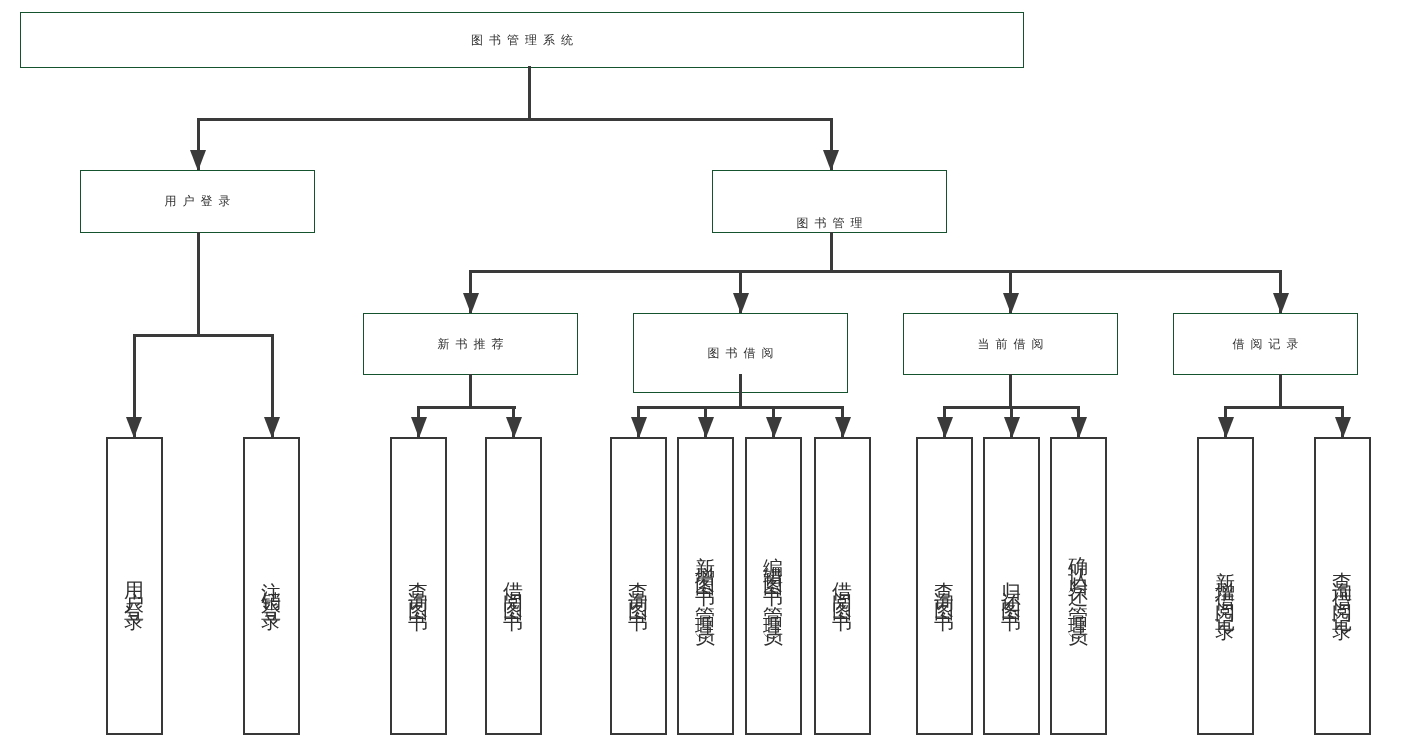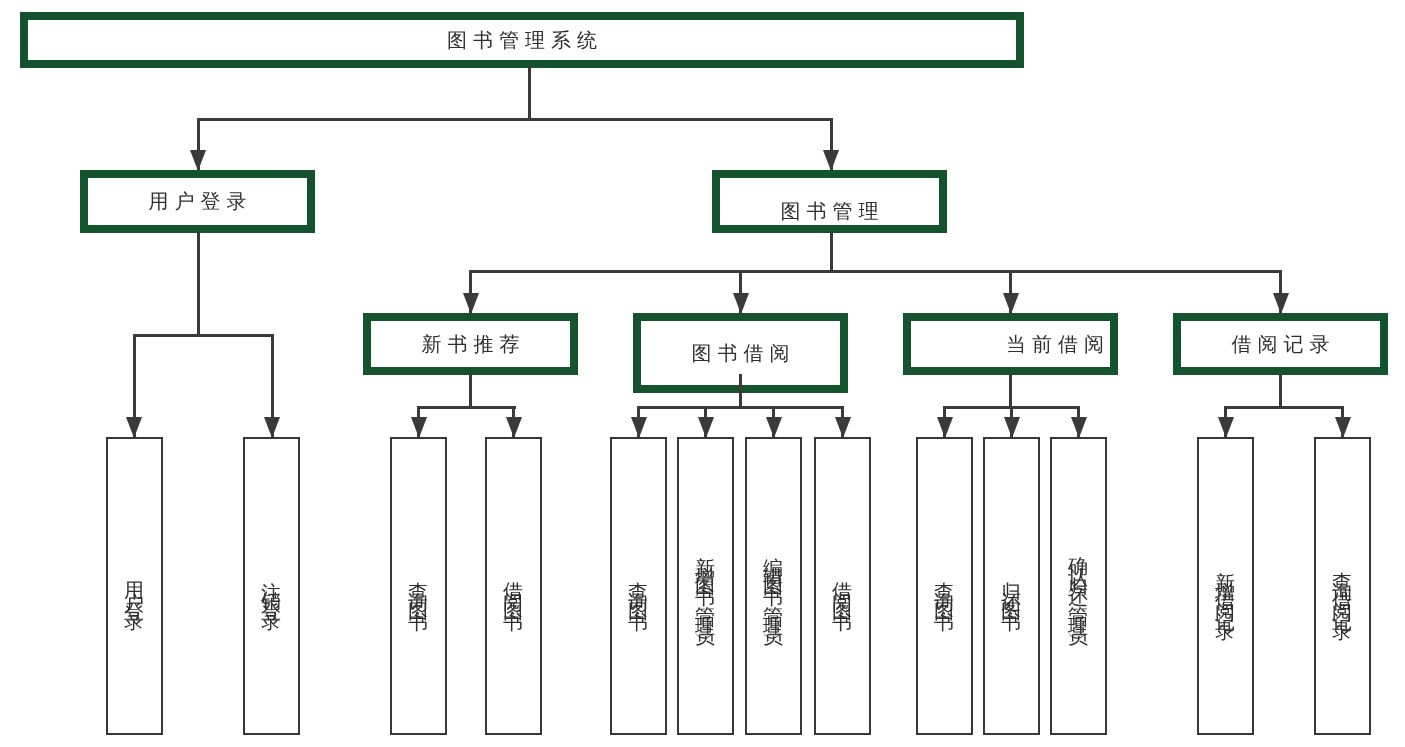--- a/index.html
+++ b/index.html
@@ -7,24 +7,24 @@
     position:relative;
     width:1405px;height:747px;
     background:#ffffff;
     font-family:"Liberation Sans","DejaVu Sans",sans-serif;
     overflow:hidden;
   }
   
   .node{
     position:absolute;
     box-sizing:border-box;
-    border:8px solid #14532d;
+    border:1px solid #14532d;
     background:#ffffff;
     display:flex;align-items:center;justify-content:center;
-    font-size:20px;letter-spacing:6px;text-indent:6px;
+    font-size:12px;letter-spacing:6px;text-indent:6px;
     color:#2f2f2f;
   }
   
   .leaf{
     position:absolute;
     top:437px;width:57px;height:298px;
     box-sizing:border-box;
     border:2.5px solid #383838;
     background:#ffffff;
     display:flex;align-items:center;justify-content:center;
@@ -87,24 +87,24 @@
   <div class="arrow" style="left:740.5px;top:270px;height:43px;"></div>
   <div class="arrow" style="left:1010.5px;top:270px;height:43px;"></div>
   <div class="arrow" style="left:1280.5px;top:270px;height:43px;"></div>
 
   <div class="node" style="left:363px;top:313px;width:215px;height:62px;">
     <span>新书推荐</span>
   </div>
   <div class="node" style="left:633px;top:313px;width:215px;height:80px;">
     <span>图书借阅</span>
   </div>
-  <div class="node" style="left:903px;top:313px;width:215px;height:62px;justify-content:flex-end;">
+  <div class="node" style="left:903px;top:313px;width:215px;height:62px;">
     <span>当前借阅</span>
   </div>
-  <div class="node" style="left:1173px;top:313px;width:215px;height:62px;">
+  <div class="node" style="left:1173px;top:313px;width:185px;height:62px;">
     <span>借阅记录</span>
   </div>
 
   <div class="vline" style="left:469px;top:374px;height:35px;"></div>
   <div class="hline" style="left:417px;top:406px;width:98.5px;"></div>
   <div class="arrow" style="left:418.5px;top:406px;height:31px;"></div>
   <div class="arrow" style="left:513.5px;top:406px;height:31px;"></div>
 
   <div class="vline" style="left:739px;top:374px;height:35px;"></div>
   <div class="hline" style="left:637px;top:406px;width:207px;"></div>

